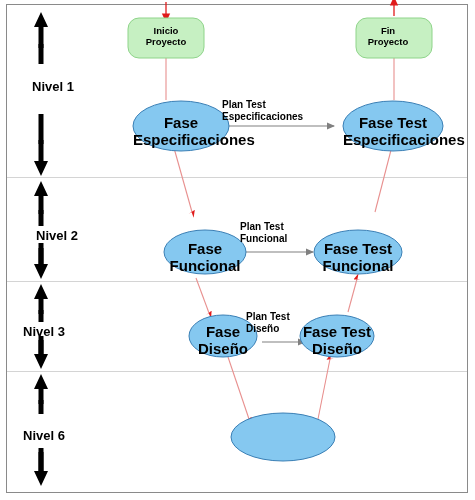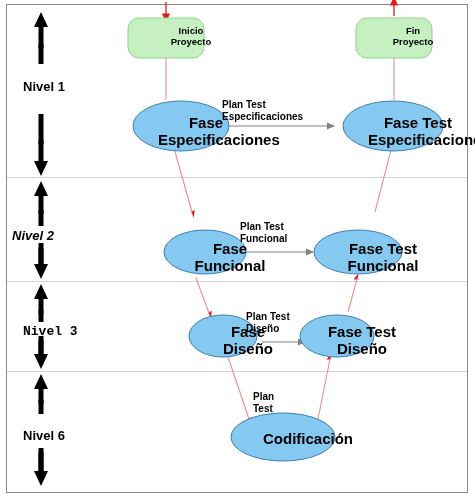--- a/index.html
+++ b/index.html
@@ -34,21 +34,20 @@
   }
   .node-label {
     position: absolute;
     text-align: center;
     font-family: "Liberation Sans", sans-serif;
     font-weight: bold;
     color: #000000;
     line-height: 1.12;
     pointer-events: none;
     white-space: pre-line;
-    padding-left: 25px;
   }
   .ellipse-label { font-size: 15px; }
   .start-label   { font-size: 9.5px; }
   .edge-label {
     position: absolute;
     text-align: left;
     font-family: "Liberation Sans", sans-serif;
     font-weight: bold;
     font-size: 10px;
     color: #000000;
@@ -204,28 +203,25 @@
   <div class="node-label ellipse-label" style="left:343px; top:115px; width:100px;">Fase Test
 Especificaciones</div>
   <div class="node-label ellipse-label" style="left:164px; top:241px; width:82px;">Fase
 Funcional</div>
   <div class="node-label ellipse-label" style="left:314px; top:241px; width:88px;">Fase Test
 Funcional</div>
   <div class="node-label ellipse-label" style="left:189px; top:324px; width:68px;">Fase
 Diseño</div>
   <div class="node-label ellipse-label" style="left:300px; top:324px; width:74px;">Fase Test
 Diseño</div>
-  <div class="node-label ellipse-label" style="left:231px; top:431px; width:104px;">Codificación</div>
 
   <div class="edge-label" style="left:222px; top:99px; width:120px;">Plan  Test
 Especificaciones</div>
   <div class="edge-label" style="left:240px; top:221px; width:80px;">Plan Test
 Funcional</div>
   <div class="edge-label" style="left:246px; top:311px; width:74px;">Plan Test
 Diseño</div>
-  <div class="edge-label" style="left:253px; top:391px; width:58px;">Plan
-Test</div>
-
-  <div class="level-label" style="left:23px; top:79px;text-align:right;">Nivel 1</div>
-  <div class="level-label" style="left:12px; top:228px;font-style:italic;">Nivel 2</div>
-  <div class="level-label" style="left:23px; top:324px;font-family:Liberation Mono, monospace;">Nivel 3</div>
+
+  <div class="level-label" style="left:32px; top:79px;text-align:right;">Nivel 1</div>
+  <div class="level-label" style="left:36px; top:228px;">Nivel 2</div>
+  <div class="level-label" style="left:23px; top:324px;">Nivel 3</div>
   <div class="level-label" style="left:23px; top:428px;">Nivel 6</div>
 </div>
 
 </body></html>

